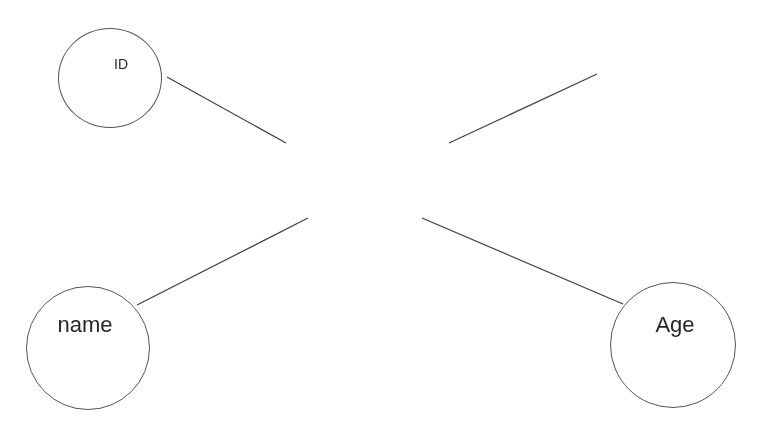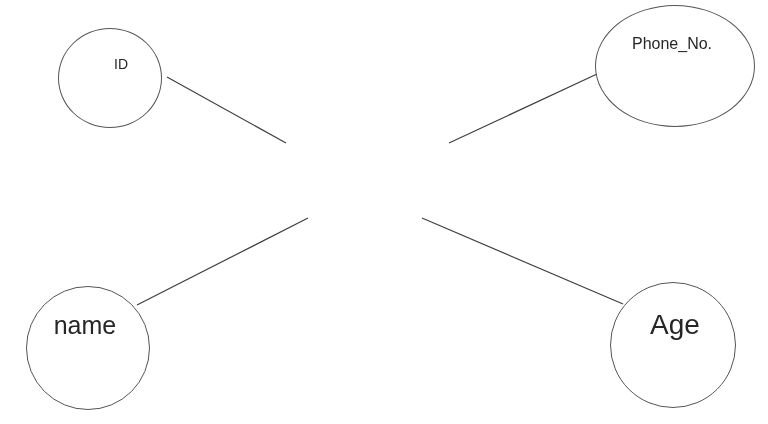--- a/index.html
+++ b/index.html
@@ -43,43 +43,40 @@
     border-color: #1f1f1f;
     box-shadow: -1px 1px 0 0 #b4b4b4;
   }
   .node-label {
     white-space: nowrap;
     line-height: 1;
     color: #262626;
   }
   .label-id       { font-size: 14px; }
   .label-phone    { font-size: 16px; }
-  .label-name     { font-size: 25px; text-align: right; }
-  .label-age      { font-size: 28px; }
+  .label-name     { font-size: 22px; text-align: right; }
+  .label-age      { font-size: 22px; }
   .label-student  { font-size: 25px; }
 </style>
 </head>
 <body>
 
 <div id="canvas">
 
   <svg id="edges" viewBox="0 0 768 424" xmlns="http://www.w3.org/2000/svg">
       <line x1="167" y1="77" x2="286" y2="143" stroke="#3f3f3f" stroke-width="1.2"></line>
       <line x1="597" y1="74" x2="449" y2="143" stroke="#3f3f3f" stroke-width="1.2"></line>
       <line x1="137" y1="305" x2="308" y2="218" stroke="#3f3f3f" stroke-width="1.2"></line>
       <line x1="623" y1="304" x2="422" y2="218" stroke="#3f3f3f" stroke-width="1.2"></line>
     </svg>
 
   <div class="node attribute" style="left: 58px; top: 28px; width: 104px; height: 100px;">
     <span class="node-label label-id" style="transform: translate(0px, -14px); margin-left: 22px;">ID</span>
   </div>
 
-  <div class="node attribute" style="left: 595px; top: 5px; width: 160px; height: 122px;">
-    <span class="node-label label-phone" style="transform: translate(-3px, -22px);">Phone_No.</span>
-  </div>
 
   <div class="node attribute" style="left: 26px; top: 286px; width: 124px; height: 124px;">
     <span class="node-label label-name" style="transform: translate(-3px, -23px);">name</span>
   </div>
 
   <div class="node attribute" style="left: 610px; top: 282px; width: 126px; height: 126px;">
     <span class="node-label label-age" style="transform: translate(2px, -20px);">Age</span>
   </div>
 
 

